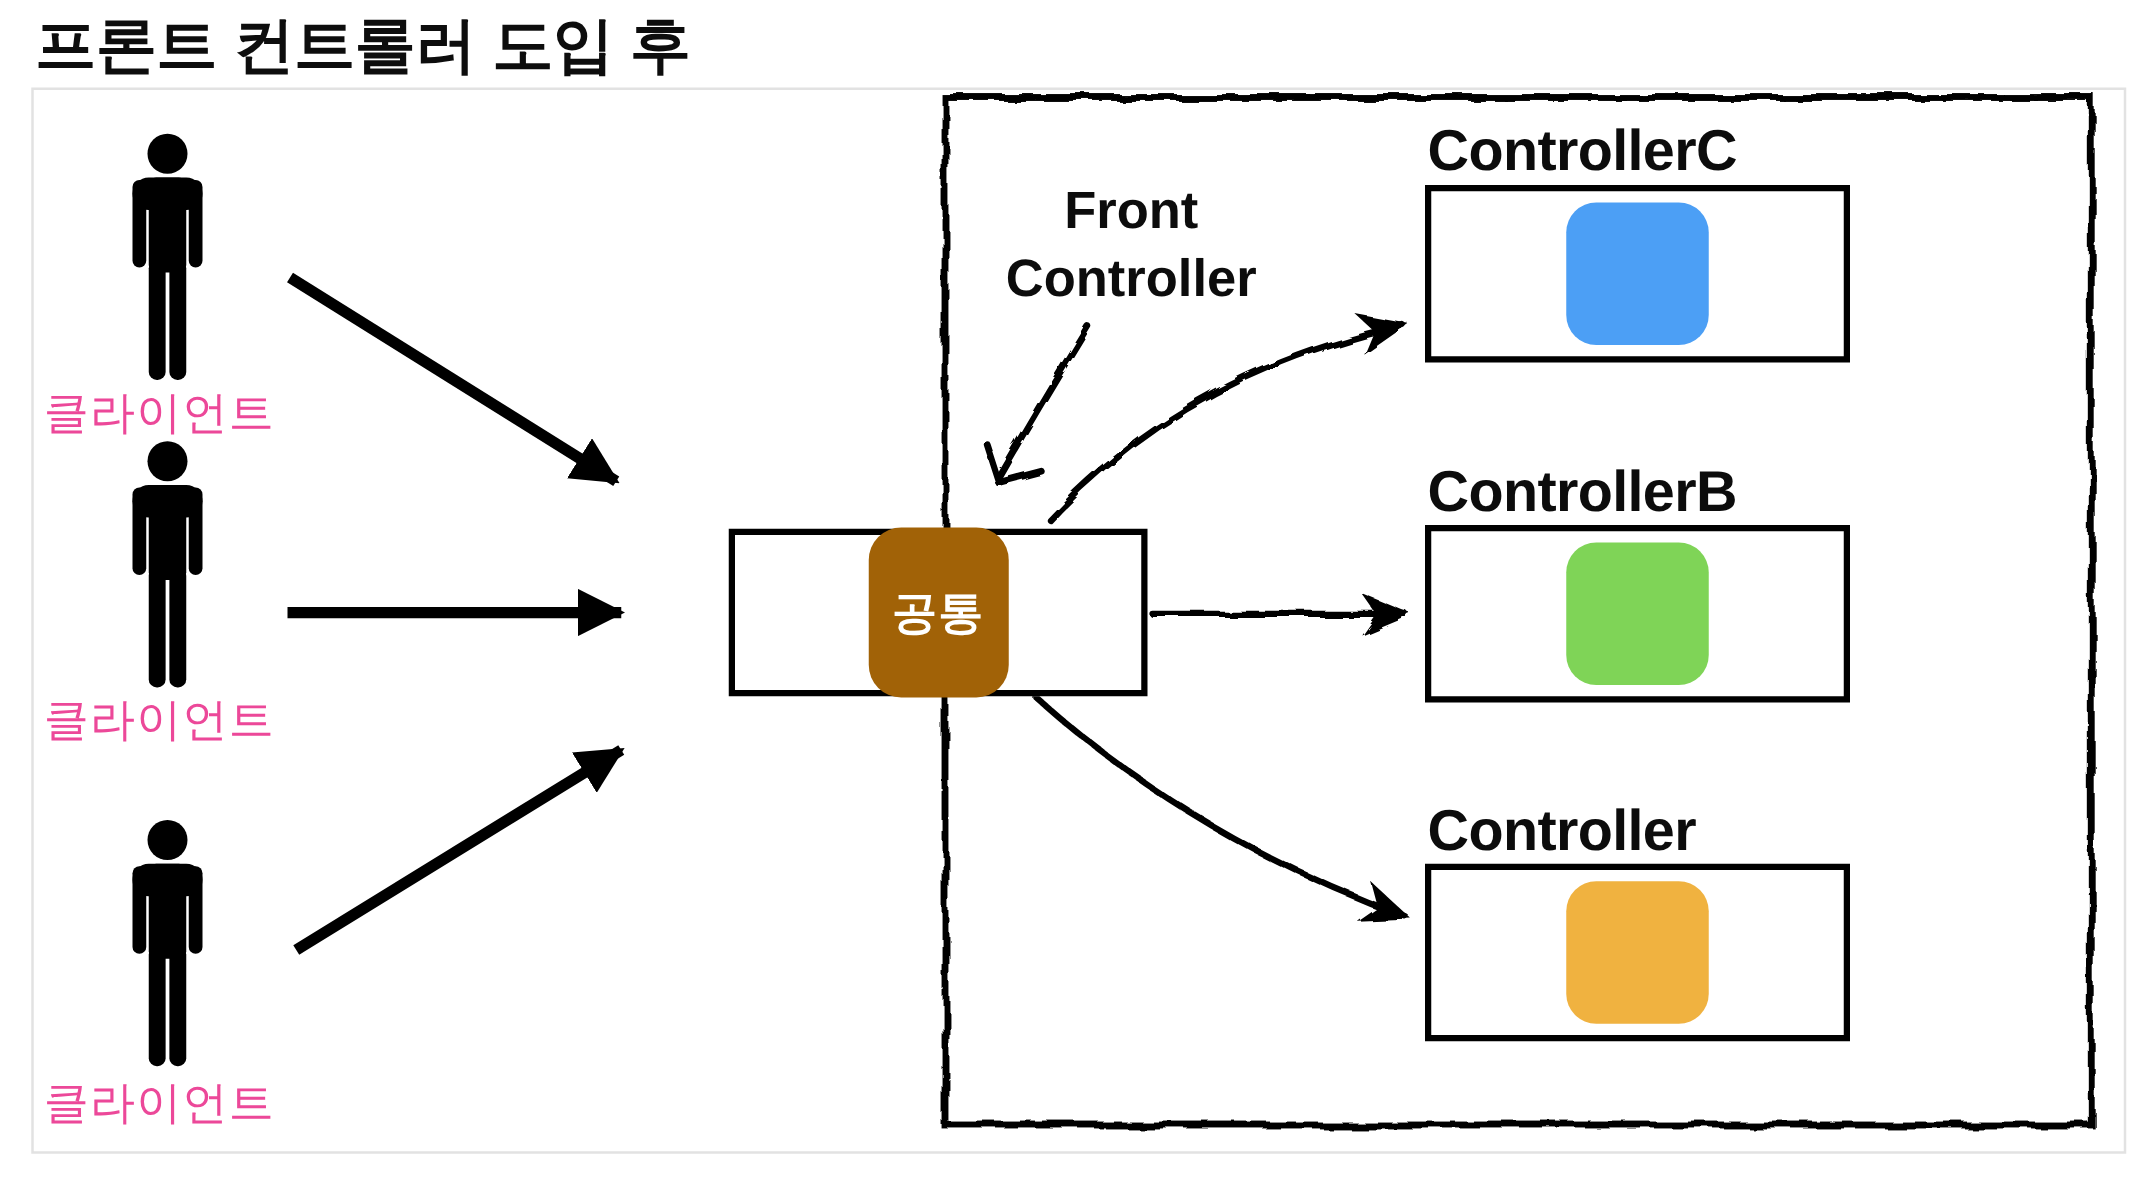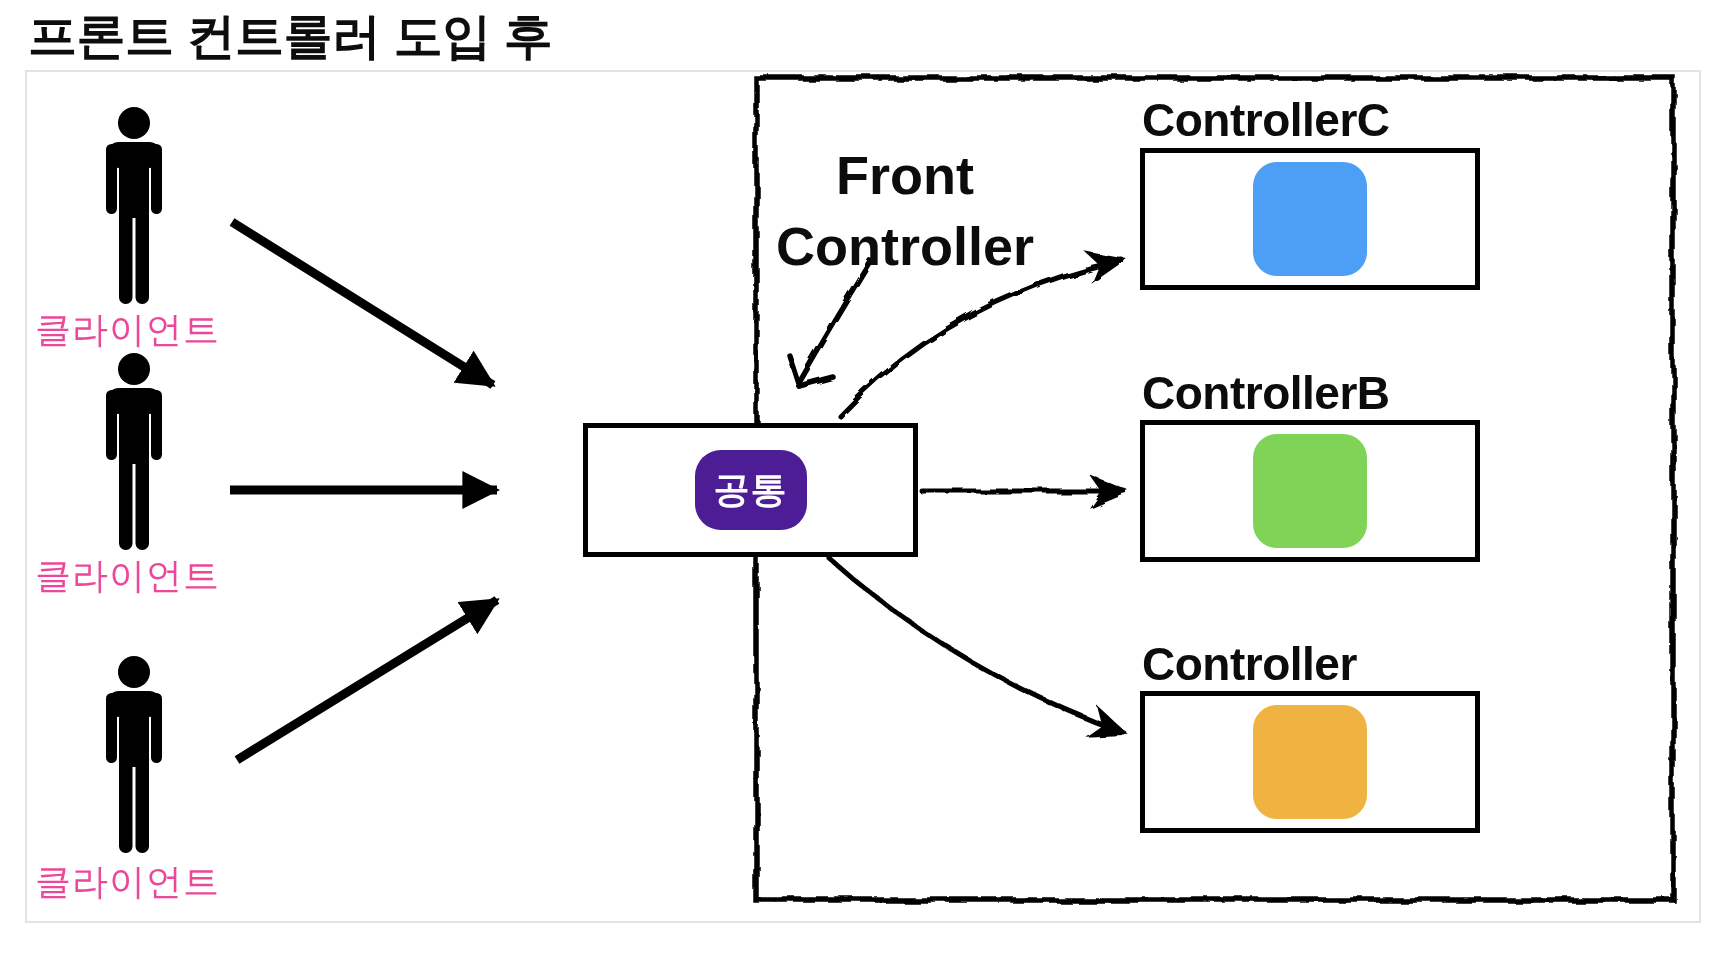--- a/index.html
+++ b/index.html
@@ -28,31 +28,31 @@
   .client { position: absolute; z-index: 2; }
   .client svg { display: block; fill: #000; }
   .client-label {
     position: absolute; z-index: 2;
     font-size: 36px; color: #ec4899; letter-spacing: 1px;
     white-space: nowrap;
   }
 
   .fc-annotation {
     position: absolute; left: 772px; top: 140px; width: 266px; z-index: 2;
-    font-size: 54px; font-weight: 800; color: #0c0c0c;
+    font-size: 42px; font-weight: 800; color: #0c0c0c;
     text-align: center; line-height: 1.32;
   }
 
   .fc-box {
     position: absolute; left: 583px; top: 423px; width: 335px; height: 134px;
     background: #ffffff; border: 5px solid #000;
     display: flex; align-items: center; justify-content: center; z-index: 2;
   }
   .fc-common {
-    width: 112px; height: 80px; border-radius: 26px; background: #4c1d95;
+    width: 112px; height: 136px; border-radius: 26px; background: #a16207;
     display: flex; align-items: center; justify-content: center;
   }
   .fc-common span {
     color: #ffffff; font-size: 36px; font-weight: 700; letter-spacing: 1px;
   }
 
   .ctrl-label {
     position: absolute; left: 1142px; z-index: 2;
     font-size: 46px; font-weight: 800; color: #0c0c0c; letter-spacing: -0.5px;
     white-space: nowrap;

